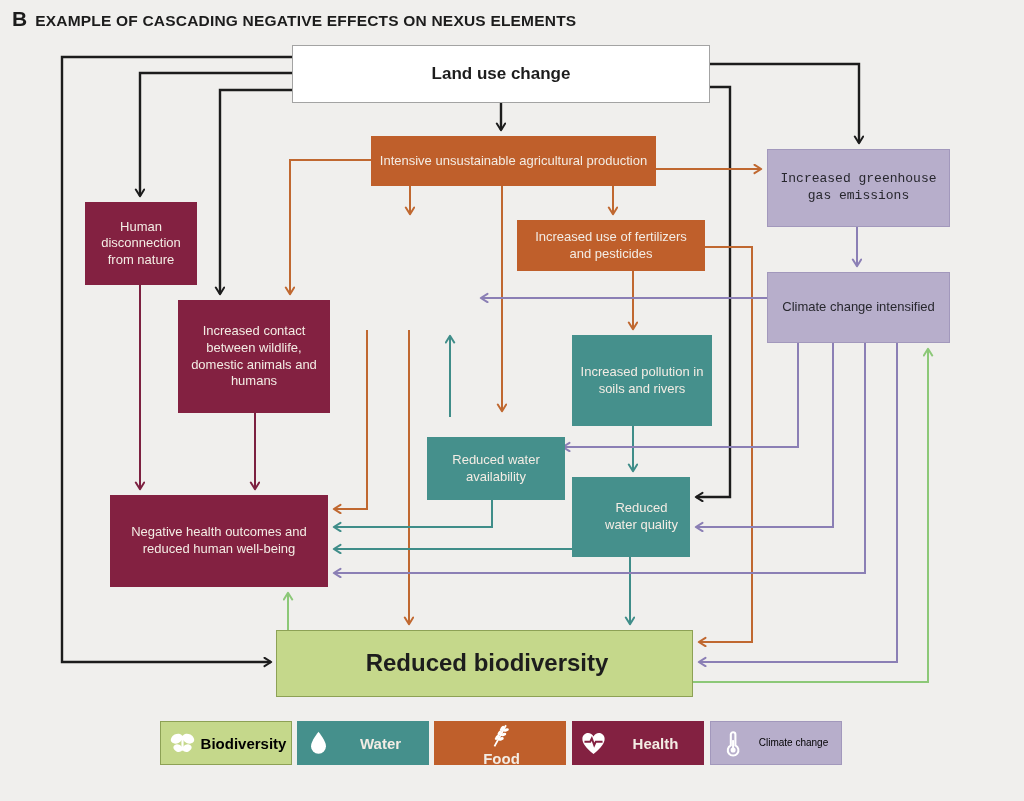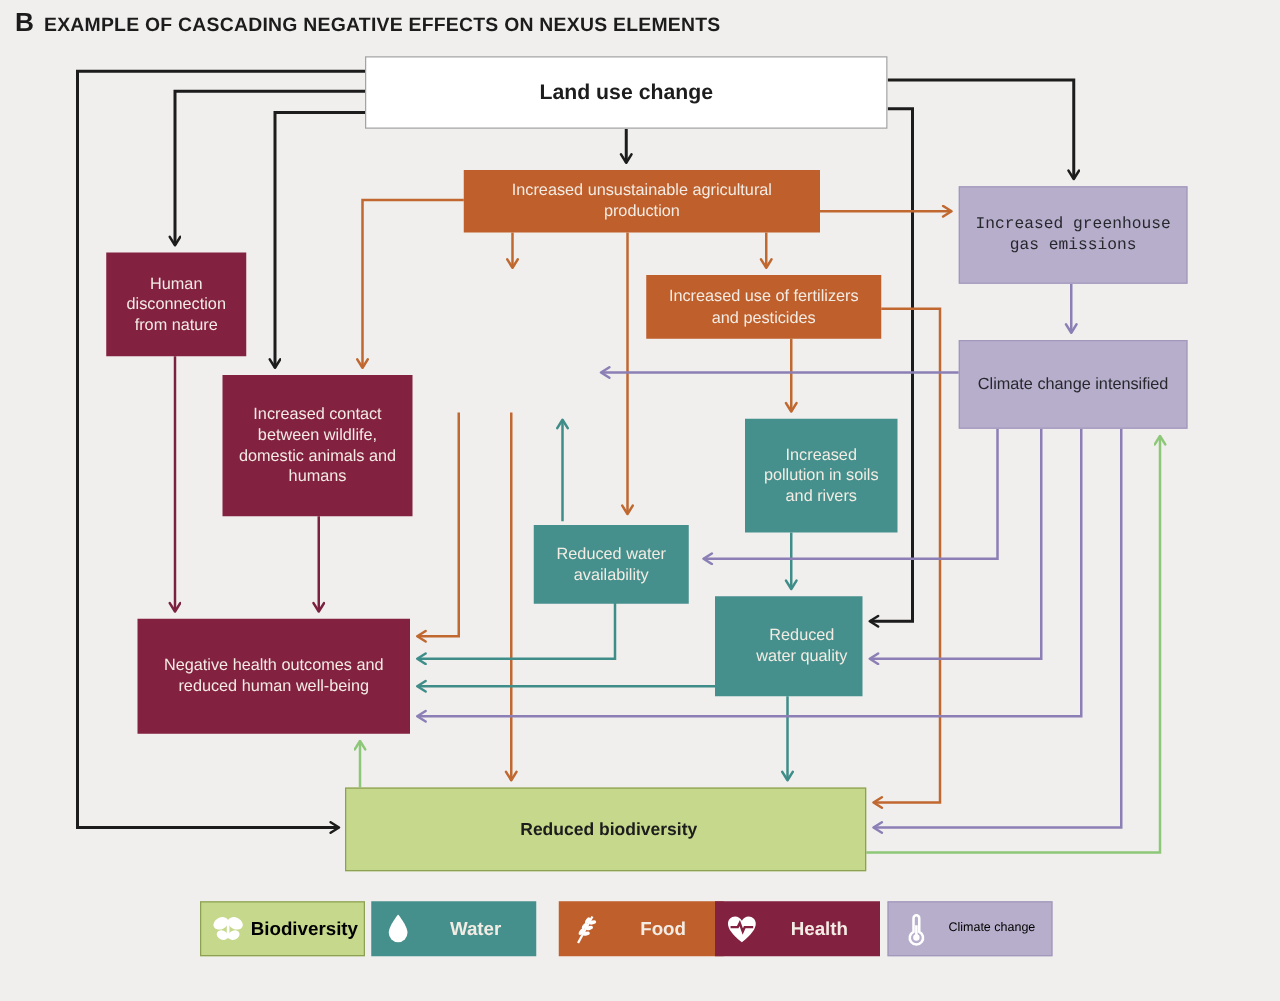--- a/index.html
+++ b/index.html
@@ -18,21 +18,21 @@
   .node{
     position:absolute;z-index:2;display:flex;align-items:center;justify-content:center;
     text-align:center;font-size:13px;line-height:1.28;color:#f3ece4;
     box-sizing:border-box;padding:3px 7px;
   }
   .cat-food{background:var(--cat-food,#bf5f2b);}
   .cat-health{background:var(--cat-health,#832141);}
   .cat-water{background:var(--cat-water,#45908c);}
   .cat-climate{background:var(--cat-climate,#b7aecb);color:#27272e;border:1px solid #a298bc;}
   .cat-root{background:var(--cat-root,#ffffff);color:#1d1d1d;font-weight:700;font-size:17px;border:1.5px solid #a3a3a3;}
-  .cat-biodiversity{background:var(--cat-biodiversity,#c5d88b);color:#1d1d1d;font-weight:700;font-size:14px;border:1.5px solid #8da155;padding-left:12px;}
+  .cat-biodiversity{background:var(--cat-biodiversity,#c5d88b);color:#1d1d1d;font-weight:700;font-size:24px;border:1.5px solid #8da155;padding-left:12px;}
 
   .legend-item{
     position:absolute;top:721px;height:44px;width:132px;z-index:2;
     display:flex;align-items:center;box-sizing:border-box;padding:0 4px 0 7px;
   }
   .legend-icon{width:29px;height:29px;flex:0 0 29px;margin-right:3px;}
   .legend-icon svg{width:100%;height:100%;display:block;}
   .legend-label{flex:1;text-align:center;font-size:15px;}
   .lt-dark{color:#000000;font-weight:700;}
   .lt-light{color:#f3ece4;font-weight:bold;}
@@ -96,36 +96,36 @@
       <polyline points="693,682 928,682 928,349" fill="none" stroke="#8cc878" stroke-width="2" marker-end="url(#arrow-green)"></polyline>
     </svg>
 
   <div class="title">
     <span class="title-b">B</span>
     <span class="title-text">EXAMPLE OF CASCADING NEGATIVE EFFECTS ON NEXUS ELEMENTS</span>
   </div>
 
   <div class="node cat-root" style="left:292px;top:45px;width:418px;height:58px;">Land use change</div>
 
-  <div class="node cat-food" style="left:371px;top:136px;width:285px;height:50px;">Increased unsustainable agricultural production</div>
+  <div class="node cat-food" style="left:371px;top:136px;width:285px;height:50px;">Intensive unsustainable agricultural production</div>
 
   <div class="node cat-climate" style="left:767px;top:149px;width:183px;height:78px;font-family:Liberation Mono, monospace;">Increased greenhouse gas emissions</div>
 
   <div class="node cat-health" style="left:85px;top:202px;width:112px;height:83px;">Human disconnection from nature</div>
 
 
   <div class="node cat-food" style="left:517px;top:220px;width:188px;height:51px;">Increased use of fertilizers and pesticides</div>
 
   <div class="node cat-climate" style="left:767px;top:272px;width:183px;height:71px;">Climate change intensified</div>
 
   <div class="node cat-health" style="left:178px;top:300px;width:152px;height:113px;">Increased contact between wildlife, domestic animals and humans</div>
 
-  <div class="node cat-water" style="left:572px;top:335px;width:122px;height:91px;margin-left:24px;">Increased pollution in soils and rivers</div>
+  <div class="node cat-water" style="left:572px;top:335px;width:140px;height:91px;">Increased pollution in soils and rivers</div>
 
-  <div class="node cat-water" style="left:427px;top:420px;width:124px;height:63px;">Reduced water availability</div>
+  <div class="node cat-water" style="left:427px;top:437px;width:138px;height:63px;">Reduced water availability</div>
 
   <div class="node cat-water" style="left:572px;top:477px;width:118px;height:80px;padding-left:28px;">Reduced water quality</div>
 
   <div class="node cat-health" style="left:110px;top:495px;width:218px;height:92px;">Negative health outcomes and reduced human well-being</div>
 
   <div class="node cat-biodiversity" style="left:276px;top:630px;width:417px;height:67px;">Reduced biodiversity</div>
 
   <div class="legend-item cat-biodiversity" style="left:160px;font-weight:normal;font-size:13px;">
     <span class="legend-icon">
       <svg viewBox="0 0 24 24" fill="#ffffff">
@@ -141,21 +141,21 @@
 
   <div class="legend-item cat-water" style="left:297px;">
     <span class="legend-icon">
       <svg viewBox="0 0 24 24">
         <path d="M12 2.2 C12 2.2 5.8 9.6 5.8 14.3 A6.2 6.2 0 0 0 18.2 14.3 C18.2 9.6 12 2.2 12 2.2 Z" fill="#ffffff"></path>
       </svg>
     </span>
     <span class="legend-label lt-light">Water</span>
   </div>
 
-  <div class="legend-item cat-food" style="left:447px;">
+  <div class="legend-item cat-food" style="left:434px;flex-direction:column;">
     <span class="legend-icon">
       <svg viewBox="0 0 24 24" fill="#ffffff">
         <line x1="7" y1="21" x2="16.5" y2="3.5" stroke="#ffffff" stroke-width="1.5"></line>
         <ellipse cx="13.4" cy="6.2" rx="1.3" ry="2.4" transform="rotate(35 13.4 6.2)"></ellipse>
         <ellipse cx="16.6" cy="7.4" rx="1.3" ry="2.4" transform="rotate(75 16.6 7.4)"></ellipse>
         <ellipse cx="11.3" cy="9.9" rx="1.3" ry="2.4" transform="rotate(35 11.3 9.9)"></ellipse>
         <ellipse cx="14.5" cy="11.1" rx="1.3" ry="2.4" transform="rotate(75 14.5 11.1)"></ellipse>
         <ellipse cx="9.2" cy="13.6" rx="1.3" ry="2.4" transform="rotate(35 9.2 13.6)"></ellipse>
         <ellipse cx="12.4" cy="14.8" rx="1.3" ry="2.4" transform="rotate(75 12.4 14.8)"></ellipse>
       </svg>

